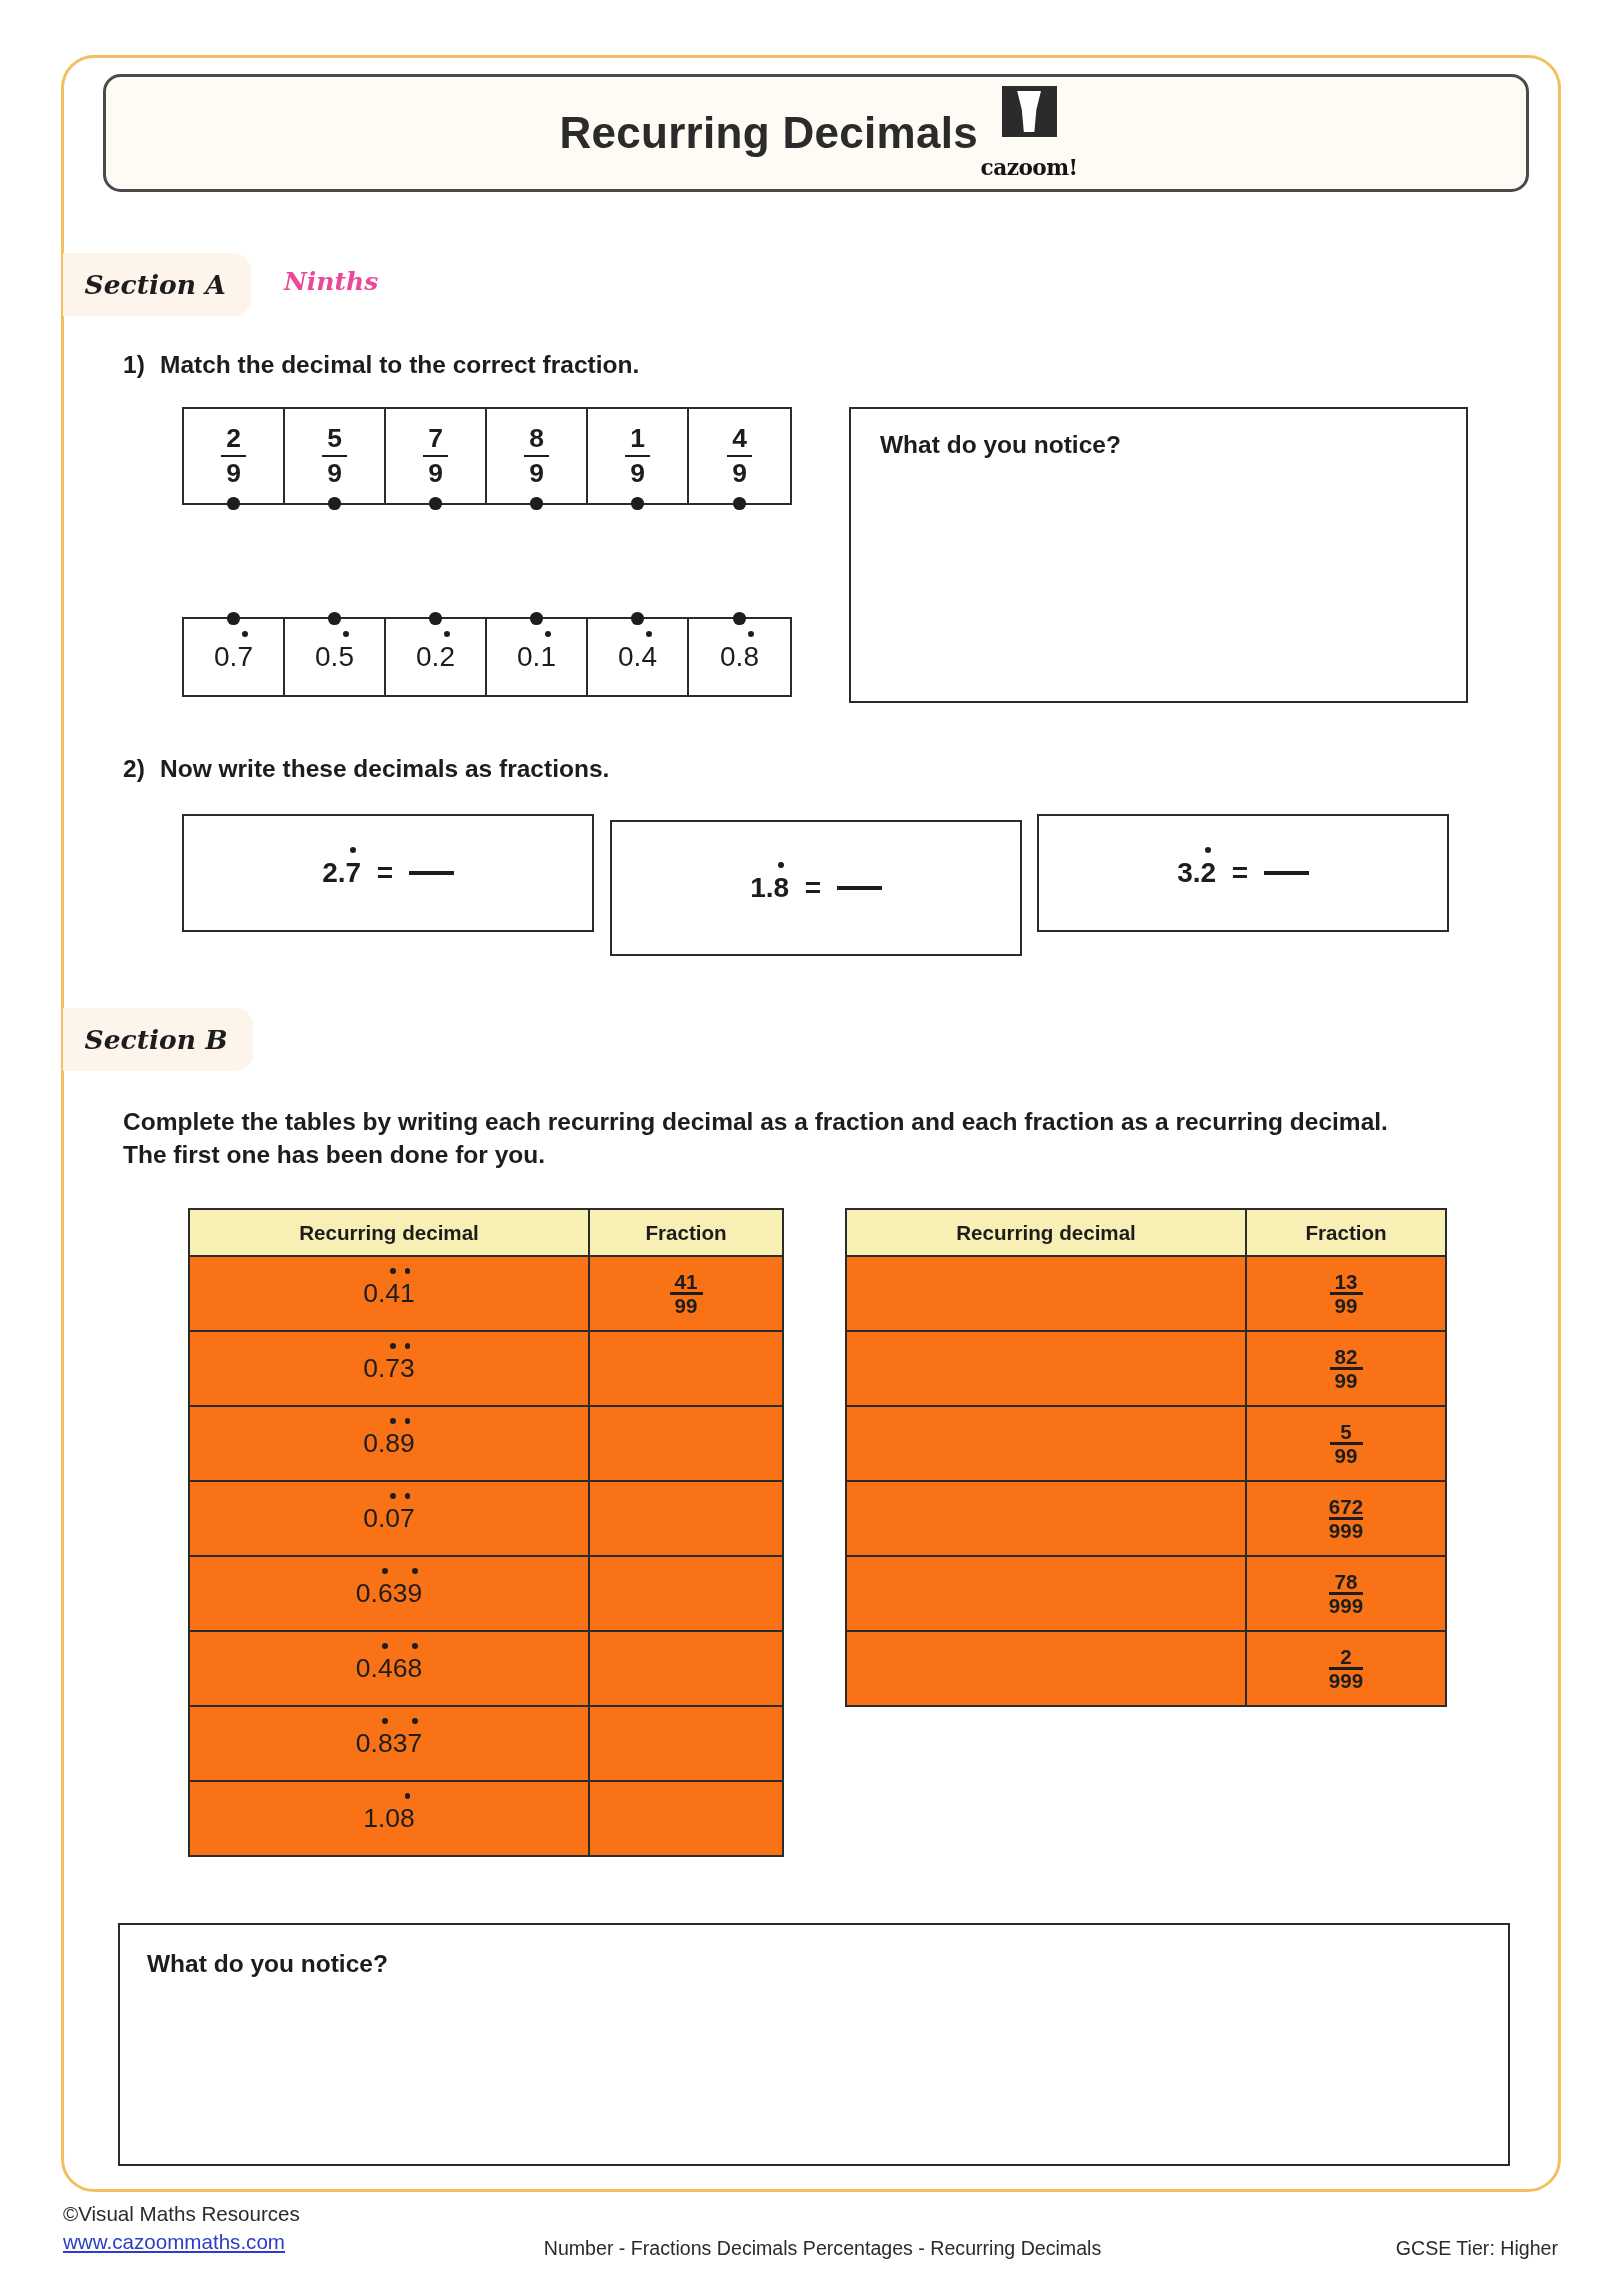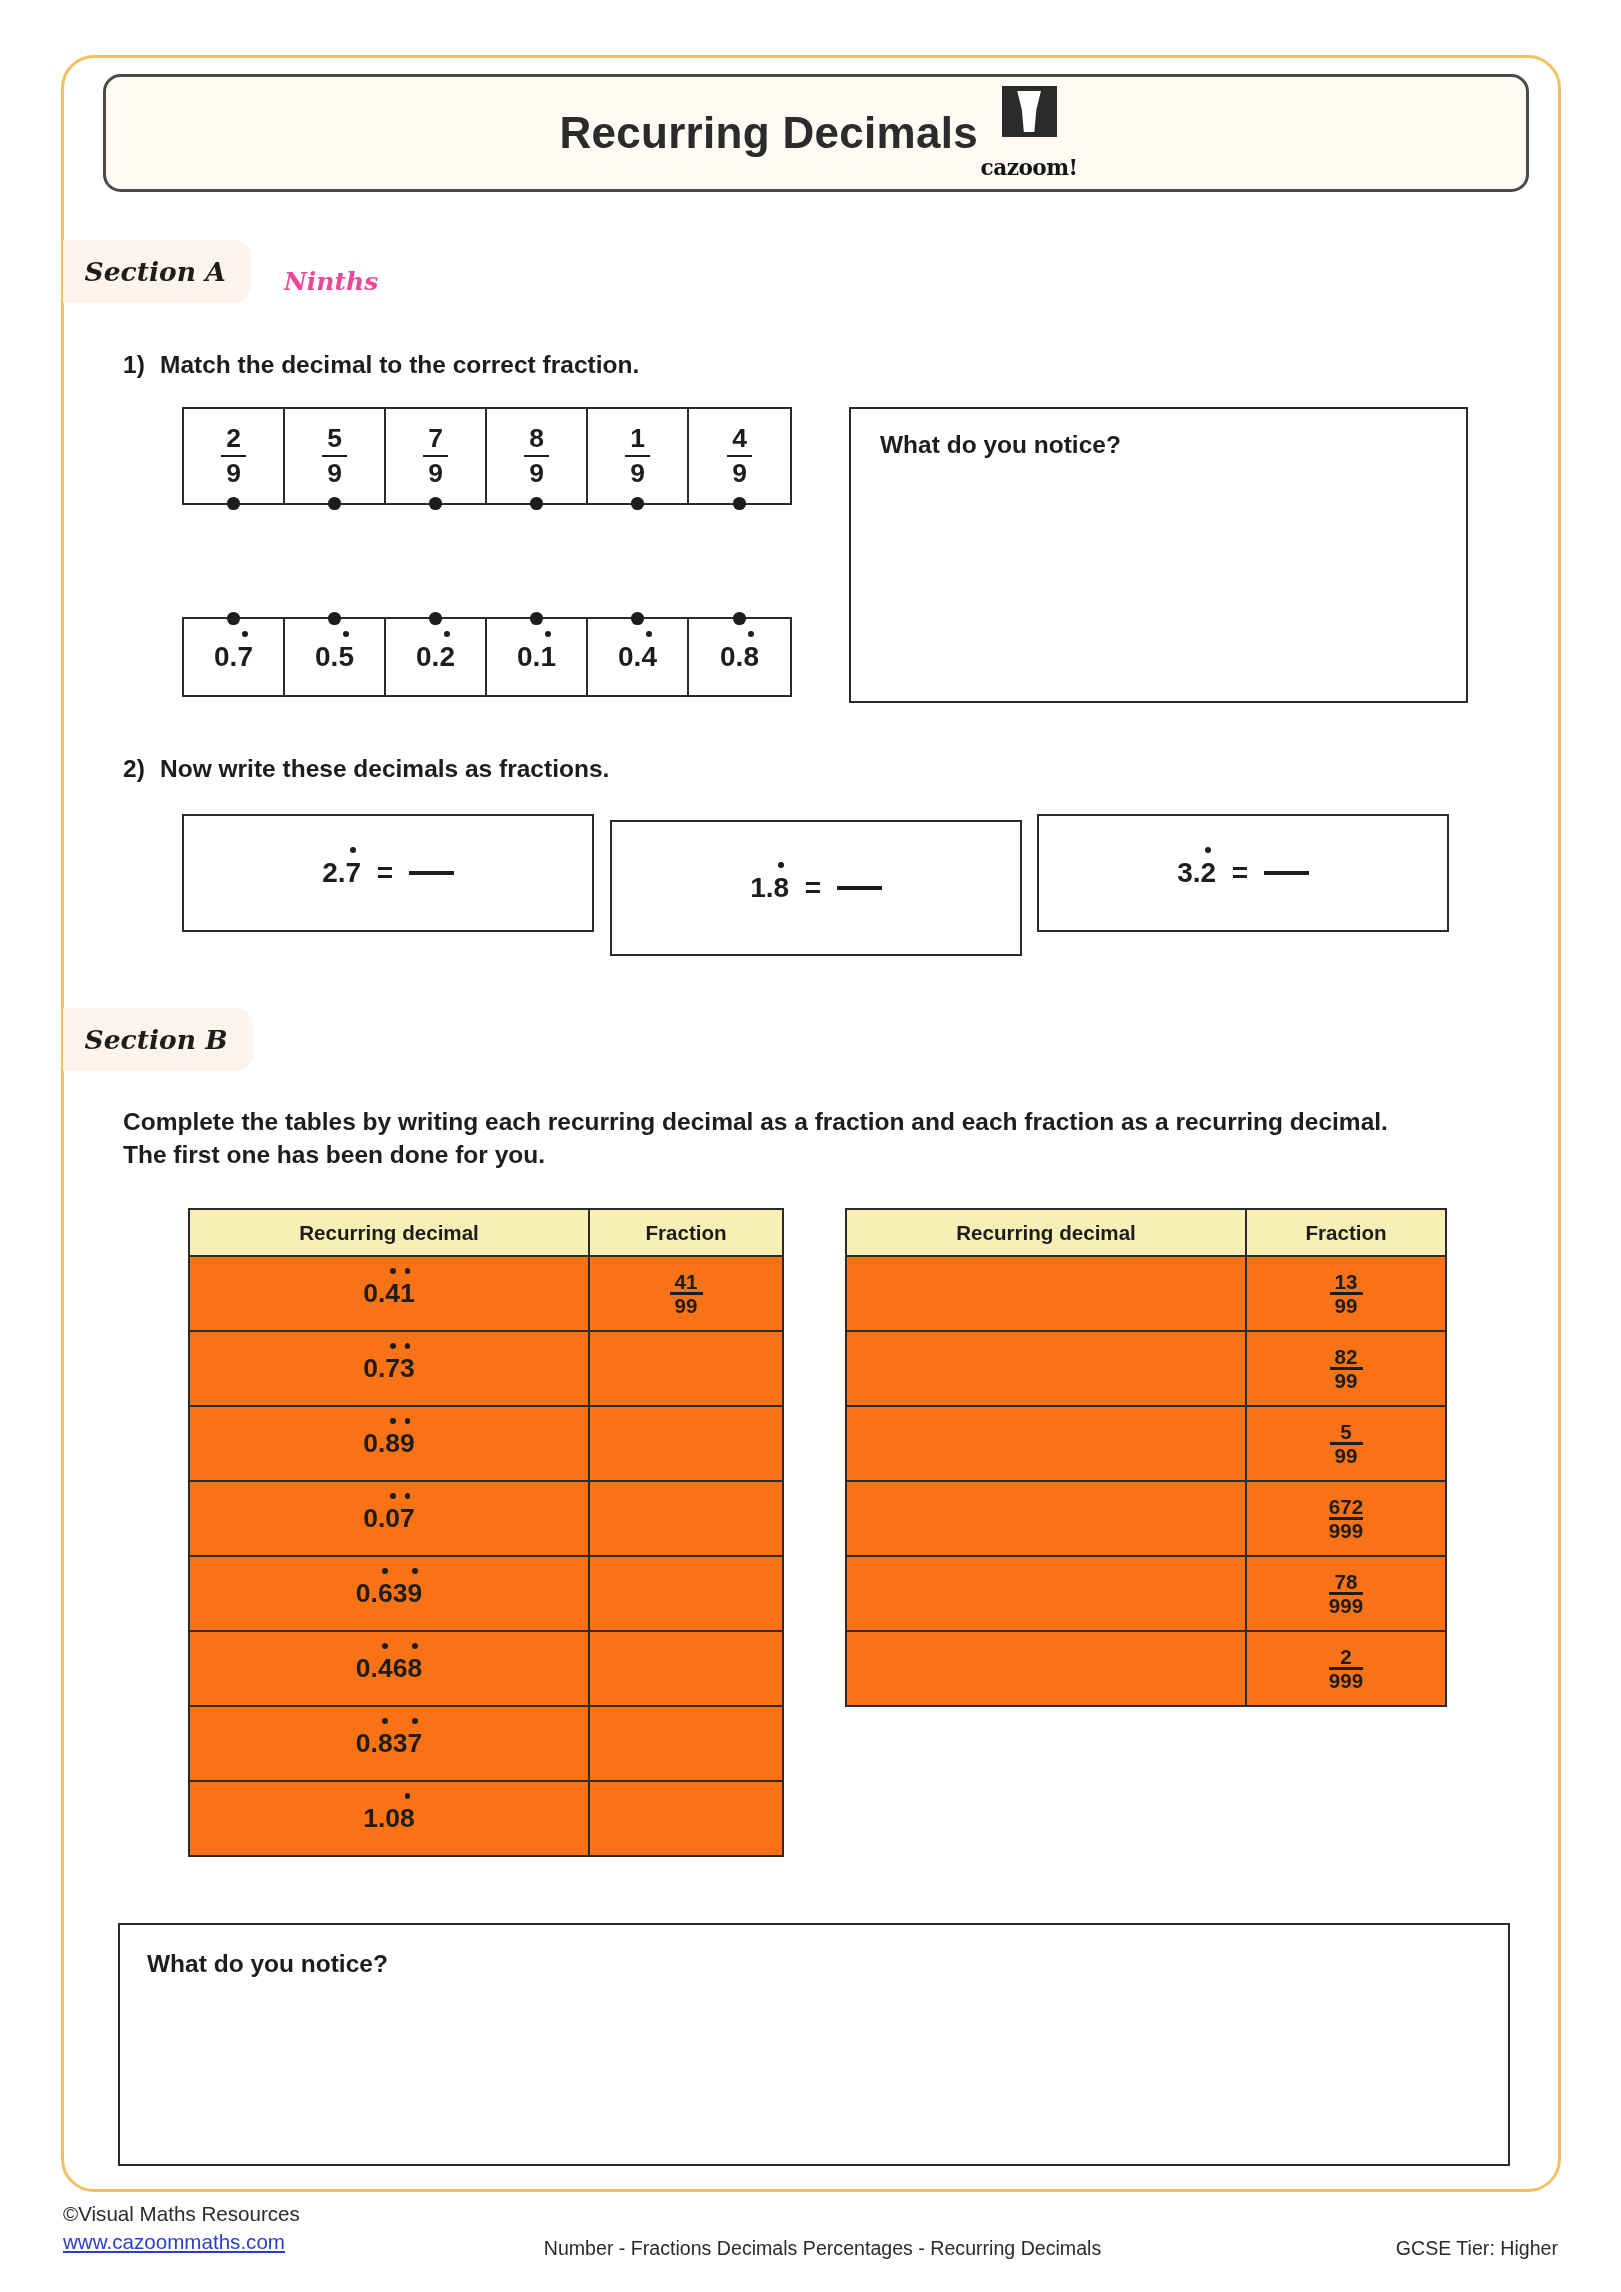--- a/index.html
+++ b/index.html
@@ -158,21 +158,21 @@
     border-radius: 50%;
     background: #1d1d1d;
     left: 50%;
     margin-left: -6.4px;
   }
   .dot-bottom { bottom: -6.9px; }
   .dot-top { top: -6.9px; }
 
   .dec {
     font-size: 28px;
-    font-weight: bold;
+    font-weight: normal;
     color: #1d1d1d;
     position: relative;
     display: inline-block;
     white-space: nowrap;
   }
   .od { position: relative; display: inline-block; }
   .od::after {
     content: "";
     position: absolute;
     width: 5.9px; height: 5.9px;
@@ -296,21 +296,21 @@
 <div class="title-box">
   <div class="title-text">Recurring Decimals</div>
   <div class="logo">
     <div class="logo-mark">
       <div class="logo-cup"></div>
     </div>
     <div class="logo-word">cazoom!</div>
   </div>
 </div>
 
-<div class="section-tag" style="left:63px; top:240px;">
+<div class="section-tag" style="left:63px; top:253px;">
   <span class="sec-label">Section A</span>
 </div>
 <div class="section-sub" style="left:284px; top:267px;">Ninths</div>
 
 <div class="q-line" style="left:123px; top:351px;">
   <span class="q-num">1)</span><span>Match the decimal to the correct fraction.</span>
 </div>
 
 <div class="strip" id="frac-strip" style="left:182px; top:407px; width:610px; height:98px;">
     <div class="strip-cell" style="width: 16.6667%;">

